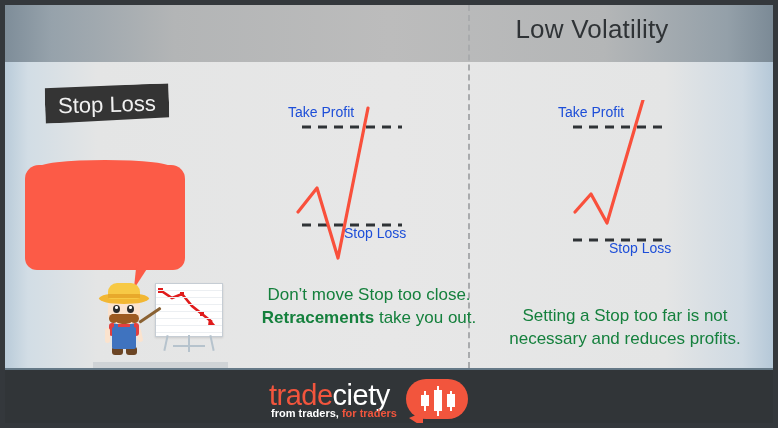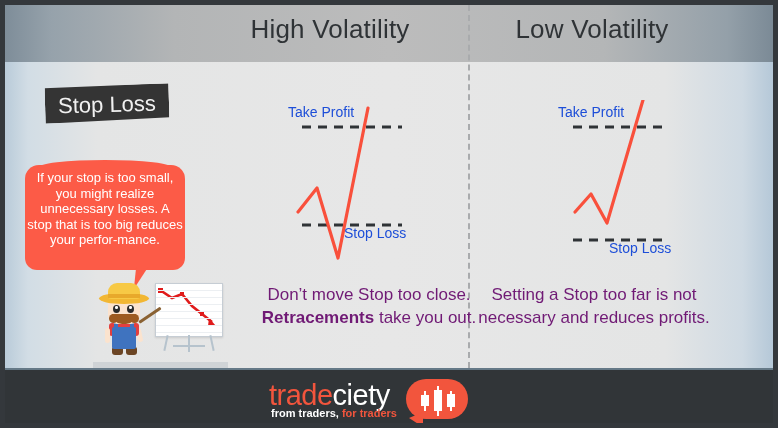--- a/index.html
+++ b/index.html
@@ -80,23 +80,23 @@
   #ground{position:absolute;left:0;top:81px;width:135px;height:6px;background:#cfd3d6;}
 
   
   .chart{position:absolute;top:95px;width:220px;height:170px;}
   #chart-high{left:255px;}
   #chart-low{left:520px;}
   .lvl-label{position:absolute;font-size:14px;color:#1d4ed8;white-space:nowrap;}
 
   
   .caption{position:absolute;top:278px;width:240px;font-size:17px;line-height:23px;
-    color:#701a75;text-align:center;}
+    color:#15803d;text-align:center;}
   #cap-high{left:244px;}
-  #cap-low{left:469px;}
+  #cap-low{left:500px;margin-top:21px;}
   .caption b{font-weight:bold;}
 
   
   #footer{position:absolute;left:0;top:363px;width:768px;height:55px;background:#313538;}
   #footer-rule{position:absolute;left:0;top:363px;width:768px;height:2px;background:#8fb0c9;opacity:.55;}
   #logo{position:absolute;left:264px;top:376px;width:250px;height:40px;}
   #logo-word{position:absolute;left:0;top:-2px;font-size:29px;letter-spacing:-.5px;}
   #logo-word .a{color:#f2553d;}
   #logo-word .b{color:#ffffff;}
   #logo-tag{position:absolute;left:2px;top:26px;font-size:11px;font-weight:bold;}
@@ -107,33 +107,31 @@
   #logo-mark-tail{position:absolute;left:140px;top:31px;width:0;height:0;
     border-right:14px solid #f2553d;border-top:6px solid transparent;border-bottom:9px solid transparent;}
 </style>
 </head>
 <body>
 
 <div id="page">
   <div id="canvas">
 
     <div id="header">
-      <div class="col-title" id="title-high">High Volatility</div>
       <div class="col-title" id="title-low">Low Volatility</div>
     </div>
 
     <div id="body"></div>
     <div id="divider"></div>
 
     <div id="badge"></div>
     <div id="badge-label">Stop Loss</div>
 
     <div id="bubble"></div>
     <div id="bubble-tail"></div>
-    <div id="bubble-text">If your stop is too small, you might realize unnecessary losses. A stop that is too big reduces your perfor-mance.</div>
 
     <div id="scene">
       <div class="wb-board">
         <div class="wb-lines"></div>
         <svg width="64" height="50" viewBox="0 0 64 50">
           <polyline points="4,6 16,14 26,10 36,22 46,30 56,38" fill="none" stroke="#e01b1b" stroke-width="2.6"></polyline>
           <rect x="2" y="4" width="5" height="5" fill="#e01b1b"></rect>
           <rect x="24" y="8" width="4" height="4" fill="#e01b1b"></rect>
           <rect x="44" y="28" width="4" height="4" fill="#e01b1b"></rect>
           <polygon points="53,34 60,42 52,42" fill="#e01b1b"></polygon>

